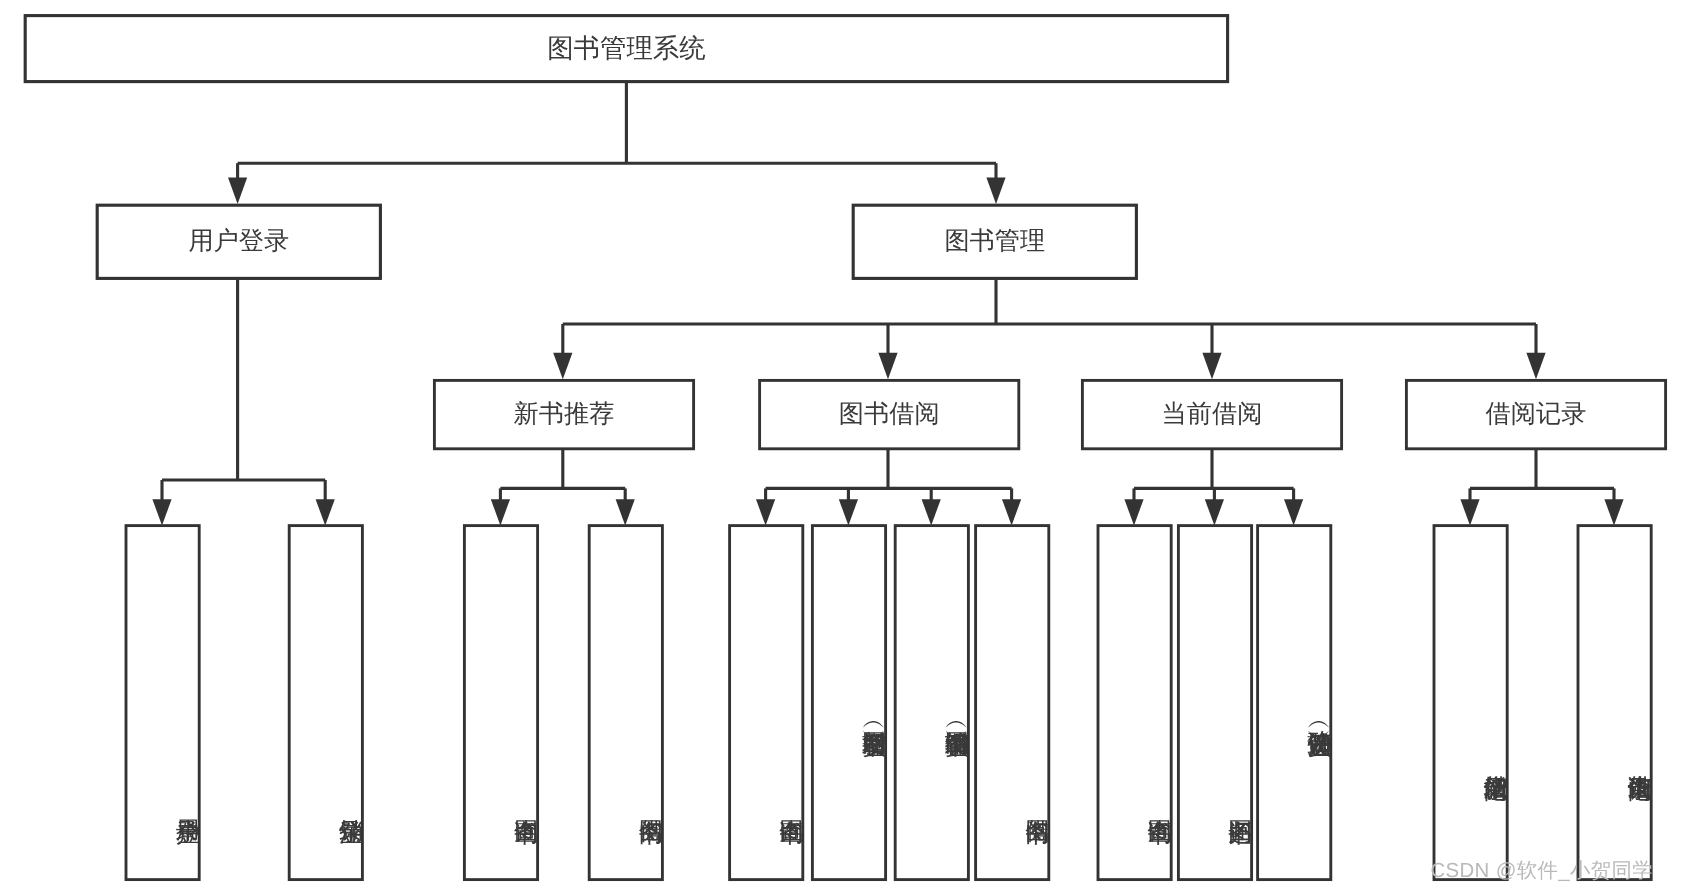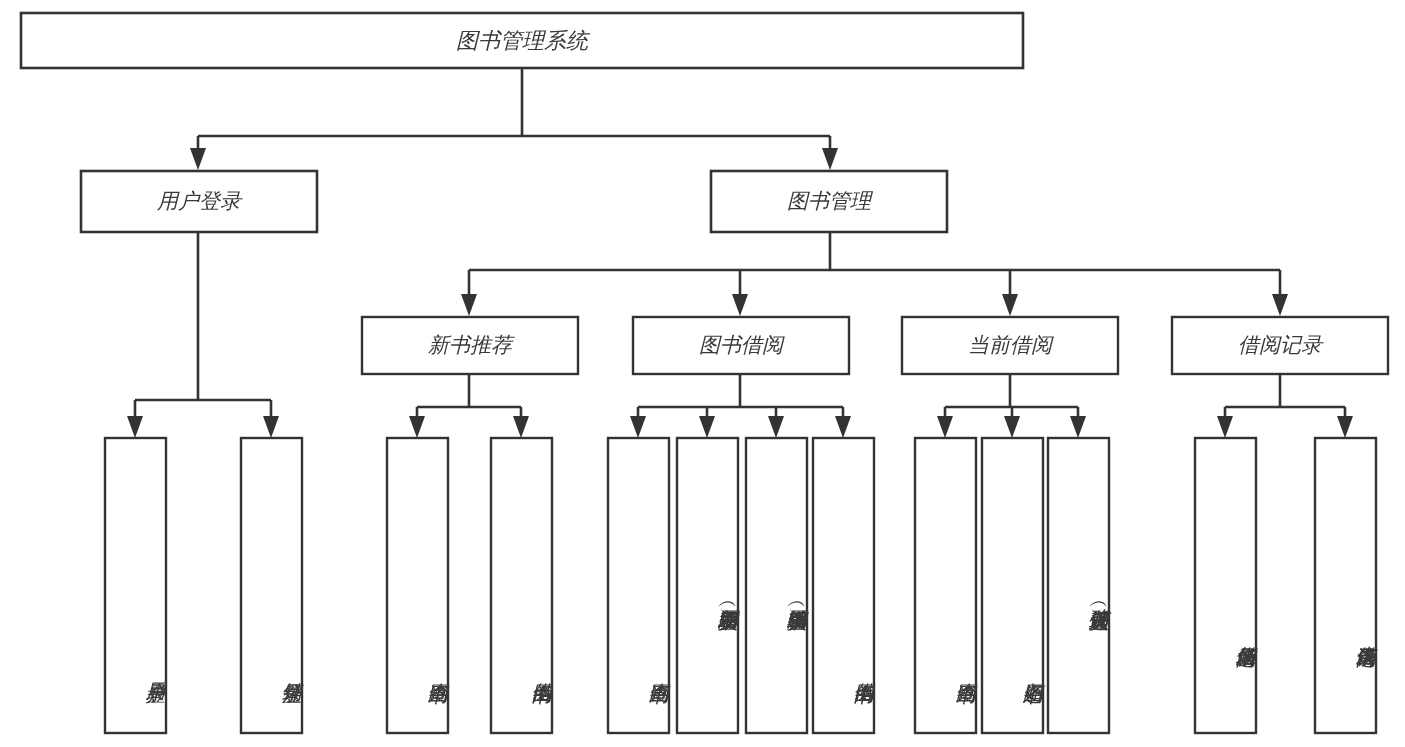--- a/index.html
+++ b/index.html
@@ -9,21 +9,20 @@
   }
   body {
     font-family: "Liberation Sans", "DejaVu Sans", sans-serif;
   }
   #diagram-root {
     position: relative;
     width: 1405px;
     height: 747px;
     background: #ffffff;
     overflow: hidden;
-    font-style: italic;
   }
   svg.flow {
     position: absolute;
     left: 0;
     top: 0;
     width: 1405px;
     height: 747px;
     display: block;
   }
   .node-rect {
@@ -208,13 +207,14 @@
   <div class="vlabel" style="left:608px; top:438px; width:61px; height:295px; padding-top:82px;">查询图书</div>
   <div class="vlabel" style="left:677px; top:438px; width:61px; height:295px; padding-top:10px;">新增图书（管理员）</div>
   <div class="vlabel" style="left:746px; top:438px; width:61px; height:295px; padding-top:10px;">编辑图书（管理员）</div>
   <div class="vlabel" style="left:813px; top:438px; width:61px; height:295px; padding-top:82px;">借阅图书</div>
   <div class="vlabel" style="left:915px; top:438px; width:61px; height:295px; padding-top:82px;">查询图书</div>
   <div class="vlabel" style="left:982px; top:438px; width:61px; height:295px; padding-top:82px;">归还图书</div>
   <div class="vlabel" style="left:1048px; top:438px; width:61px; height:295px; padding-top:10px;">确认归还（管理员）</div>
   <div class="vlabel" style="left:1195px; top:438px; width:61px; height:295px; padding-top:46px;">新增借阅记录</div>
   <div class="vlabel" style="left:1315px; top:438px; width:61px; height:295px; padding-top:46px;">查询借阅记录</div>
 
+  <div class="watermark">CSDN @软件_小贺同学</div>
 </div>
 
 </body></html>

